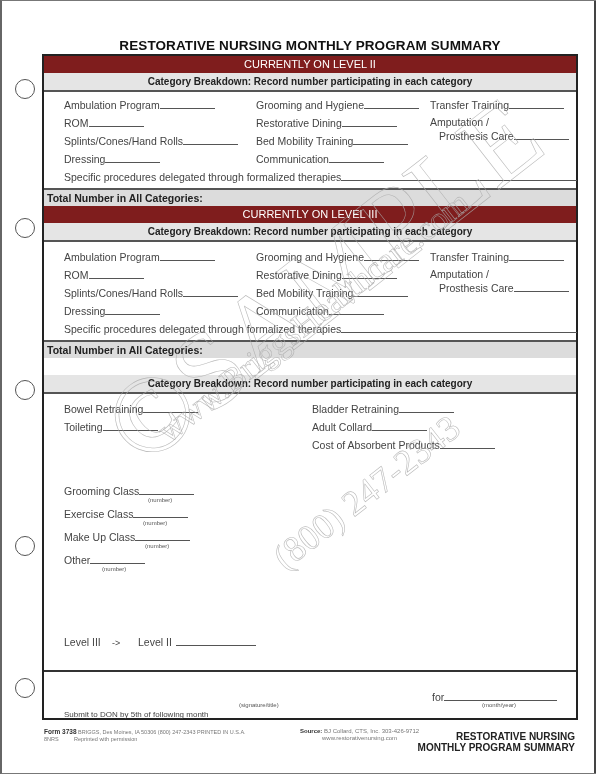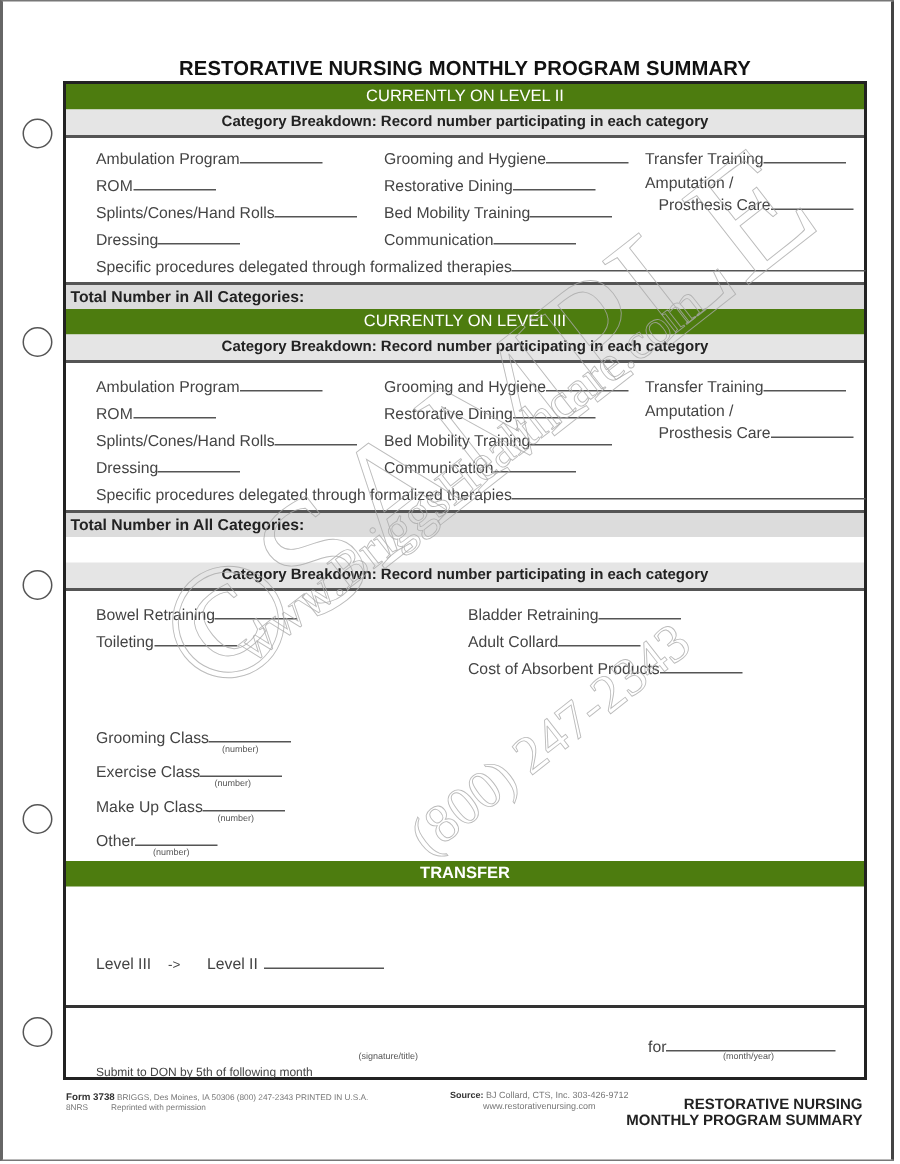--- a/index.html
+++ b/index.html
@@ -20,21 +20,21 @@
   }
   .title {
     position: absolute; left: 42px; width: 536px; top: 38px; text-align: center;
     font-weight: bold; font-size: 13.5px; color: #111; letter-spacing: 0.1px;
   }
   .form {
     position: absolute; left: 42px; top: 54px; width: 536px; height: 666px;
     border: 2px solid #222; box-sizing: border-box;
   }
   .bar-black {
-    position: absolute; left: 0; right: 0; height: 17px; background: #4d7c0f; color: #fff;
+    position: absolute; left: 0; right: 0; height: 17px; background: #7f1d1d; color: #fff;
     font-size: 11px; text-align: center; line-height: 17px; font-weight: normal;
   }
   .bar-black.bold { font-weight: bold; }
   .bar-gray {
     position: absolute; left: 0; right: 0; height: 17px; background: #e5e5e5; color: #222;
     font-size: 10px; text-align: center; line-height: 17px; font-weight: bold;
     border-bottom: 2px solid #555;
   }
   .bar-total {
     position: absolute; left: 0; right: 0; height: 16px; background: #dcdcdc; color: #222;
@@ -133,21 +133,20 @@
 
   <div class="field" style="left:20px;top:428px"><span>Grooming Class</span><span class="line" style="width:55px"></span></div>
   <div class="sub" style="left:104px;top:441px">(number)</div>
   <div class="field" style="left:20px;top:451px"><span>Exercise Class</span><span class="line" style="width:55px"></span></div>
   <div class="sub" style="left:99px;top:464px">(number)</div>
   <div class="field" style="left:20px;top:474px"><span>Make Up Class</span><span class="line" style="width:55px"></span></div>
   <div class="sub" style="left:101px;top:487px">(number)</div>
   <div class="field" style="left:20px;top:497px"><span>Other</span><span class="line" style="width:55px"></span></div>
   <div class="sub" style="left:58px;top:510px">(number)</div>
 
-  <div class="bar-black bold" style="top:518px">TRANSFER</div>
 
   <div class="field" style="left:20px;top:579px">
     <span style="display:inline-block;width:48px">Level III</span><span style="display:inline-block;width:26px;font-size:9px">-&gt;</span><span style="display:inline-block;width:38px">Level II</span><span class="line" style="width:80px"></span>
   </div>
 
   <div class="divider" style="top:614px"></div>
 
   <div class="sub" style="left:195px;top:646px">(signature/title)</div>
   <div class="field" style="left:388px;top:634px"><span>for</span><span class="line" style="width:113px"></span></div>
   <div class="sub" style="left:438px;top:646px">(month/year)</div>

